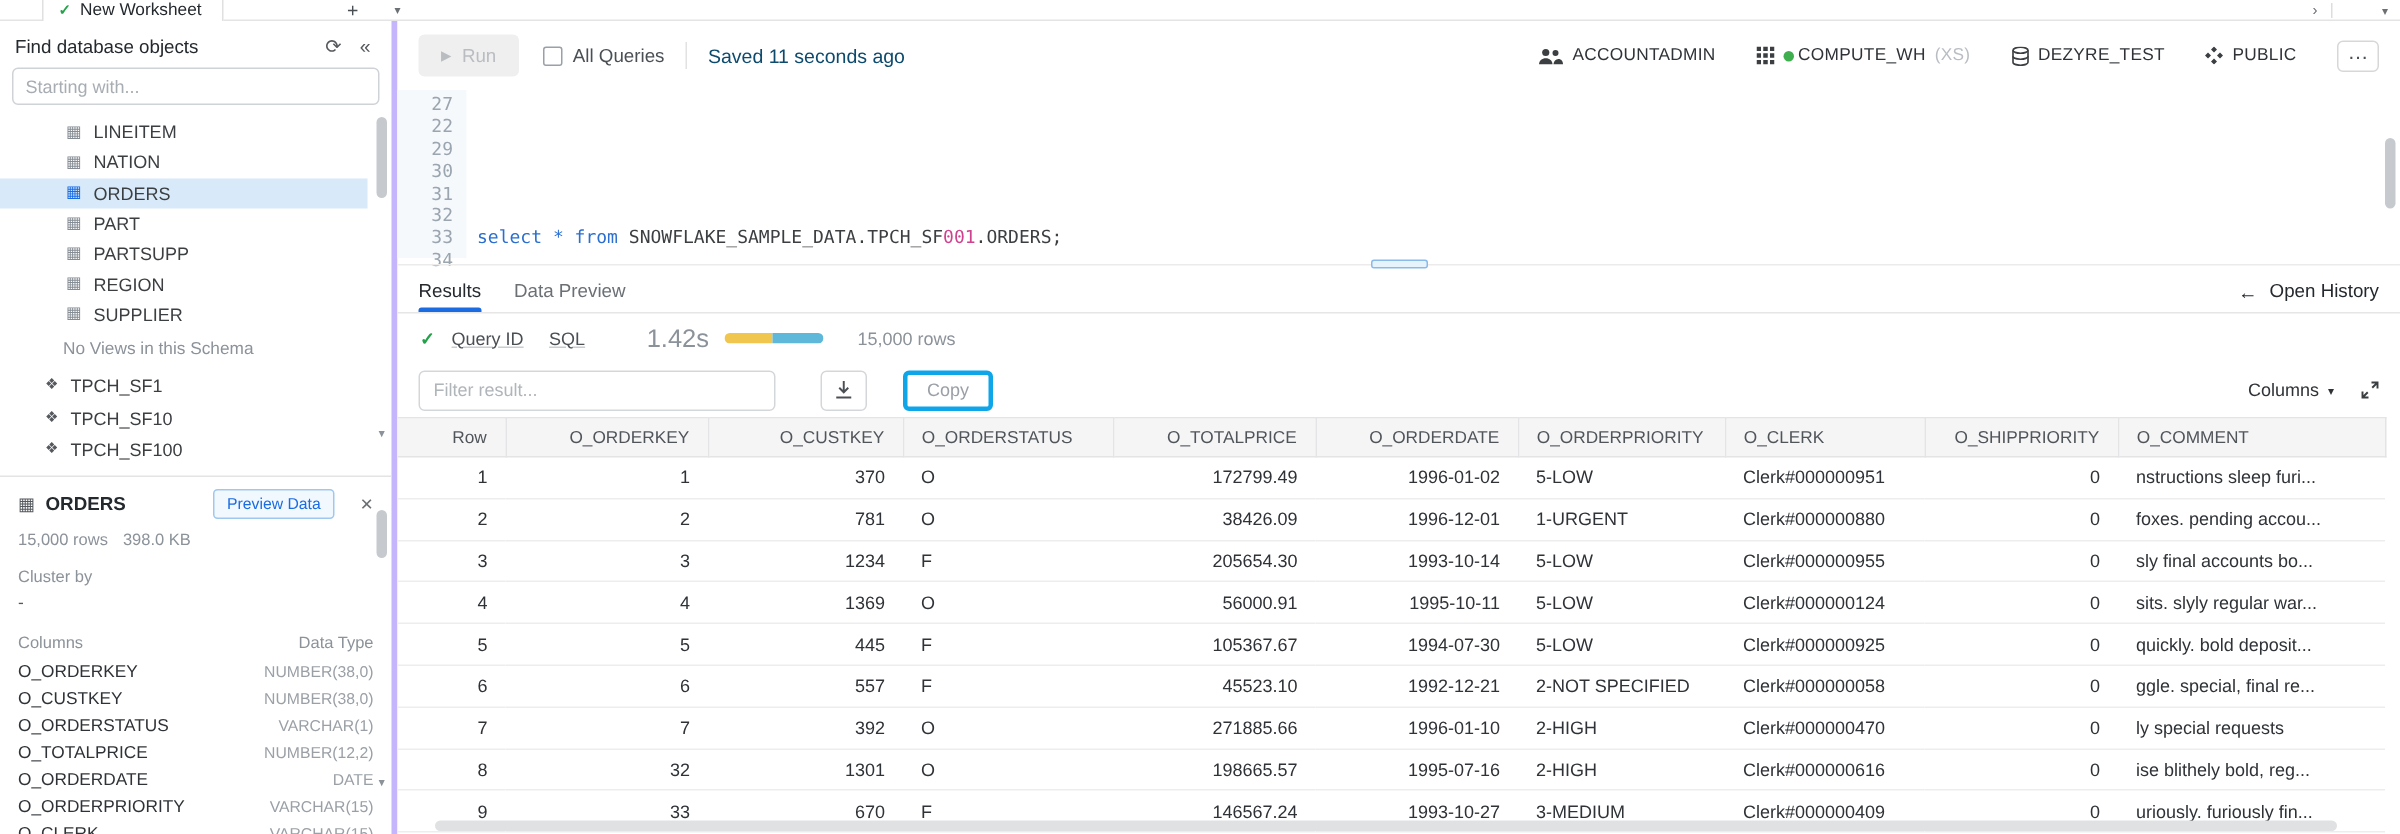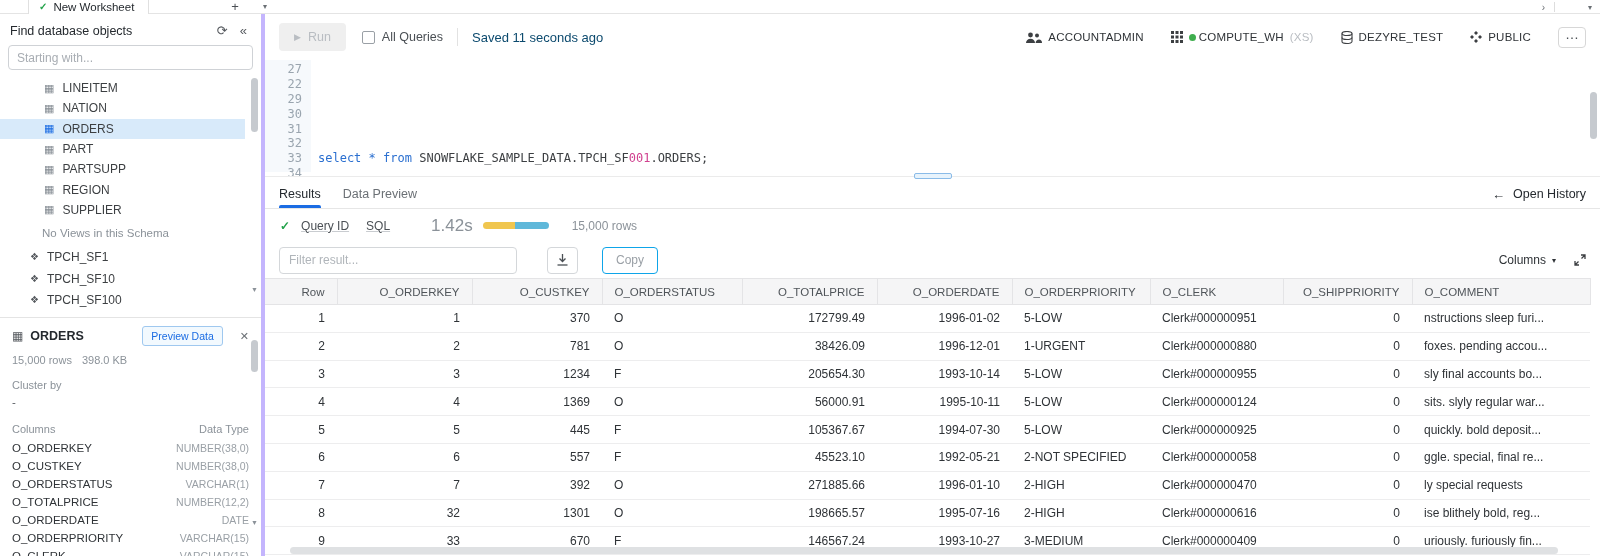--- a/index.html
+++ b/index.html
@@ -98,21 +98,21 @@
   .link { color:#4a4f54; text-decoration:underline; text-decoration-color:#c9ccd0; margin-right:17px; cursor:pointer; }
   .q-duration { margin-left:24px; font-size:17px; color:#8b9299; }
   .progress { margin-left:10px; width:66px; height:7px; border-radius:4px; overflow:hidden; display:inline-flex; }
   .p-a { width:49%; background:#f0c64f; }
   .p-b { flex:1; background:#5fb8da; }
   .row-count { margin-left:23px; font-size:12px; color:#8b9299; }
   .res-filter { height:36px; display:flex; align-items:center; padding:0 14px; gap:24px; }
   .filter-input { width:238px; height:27px; border:1px solid #d4d7da; border-radius:4px; padding:0 9px; font-size:12px; color:#24292e; outline:none; font-family:inherit; }
   .filter-input::placeholder { color:#b0b5ba; }
   .dl-btn { width:31px; height:27px; border:1px solid #d4d7da; border-radius:4px; background:#fff; display:flex; align-items:center; justify-content:center; margin-left:6px; cursor:pointer; }
-  .copy-btn { height:27px; border:1px solid #0ea5e9; border-radius:4px; background:#fff; color:#9aa0a6; font-size:12px; font-family:inherit; padding:0 13px; cursor:pointer; }
+  .copy-btn { height:27px; border:3px solid #0ea5e9; border-radius:4px; background:#fff; color:#9aa0a6; font-size:12px; font-family:inherit; padding:0 13px; cursor:pointer; }
   .filter-right { margin-left:auto; display:flex; align-items:center; gap:18px; }
   .columns-dd { display:flex; align-items:center; gap:6px; font-size:12px; color:#2f3337; cursor:pointer; }
   .dd-caret { font-size:8px; color:#2f3337; }
   .expand-btn { display:flex; cursor:pointer; }
   .grid-wrap { flex:1; overflow:hidden; }
   .grid { border-collapse:collapse; table-layout:fixed; width:1325px; font-size:12px; }
   .grid th { height:26px; background:#f5f5f6; border:1px solid #e4e4e6; border-left:none; font-weight:normal; color:#50555a; font-size:11.5px; padding:0 12px; white-space:nowrap; overflow:hidden; cursor:pointer; }
   .grid td { height:27.8px; border-bottom:1px solid #ededee; padding:0 12px; white-space:nowrap; overflow:hidden; color:#2f3337; }
   .al-r { text-align:right; }
   .al-l { text-align:left; }
@@ -463,21 +463,21 @@
                   <td class="al-l">Clerk#000000925</td>
                   <td class="al-r">0</td>
                   <td class="al-l">quickly. bold deposit...</td>
                 </tr>
                 <tr>
                   <td class="al-r">6</td>
                   <td class="al-r">6</td>
                   <td class="al-r">557</td>
                   <td class="al-l">F</td>
                   <td class="al-r">45523.10</td>
-                  <td class="al-r">1992-05-21</td>
+                  <td class="al-r">1992-12-21</td>
                   <td class="al-l">2-NOT SPECIFIED</td>
                   <td class="al-l">Clerk#000000058</td>
                   <td class="al-r">0</td>
                   <td class="al-l">ggle. special, final re...</td>
                 </tr>
                 <tr>
                   <td class="al-r">7</td>
                   <td class="al-r">7</td>
                   <td class="al-r">392</td>
                   <td class="al-l">O</td>

